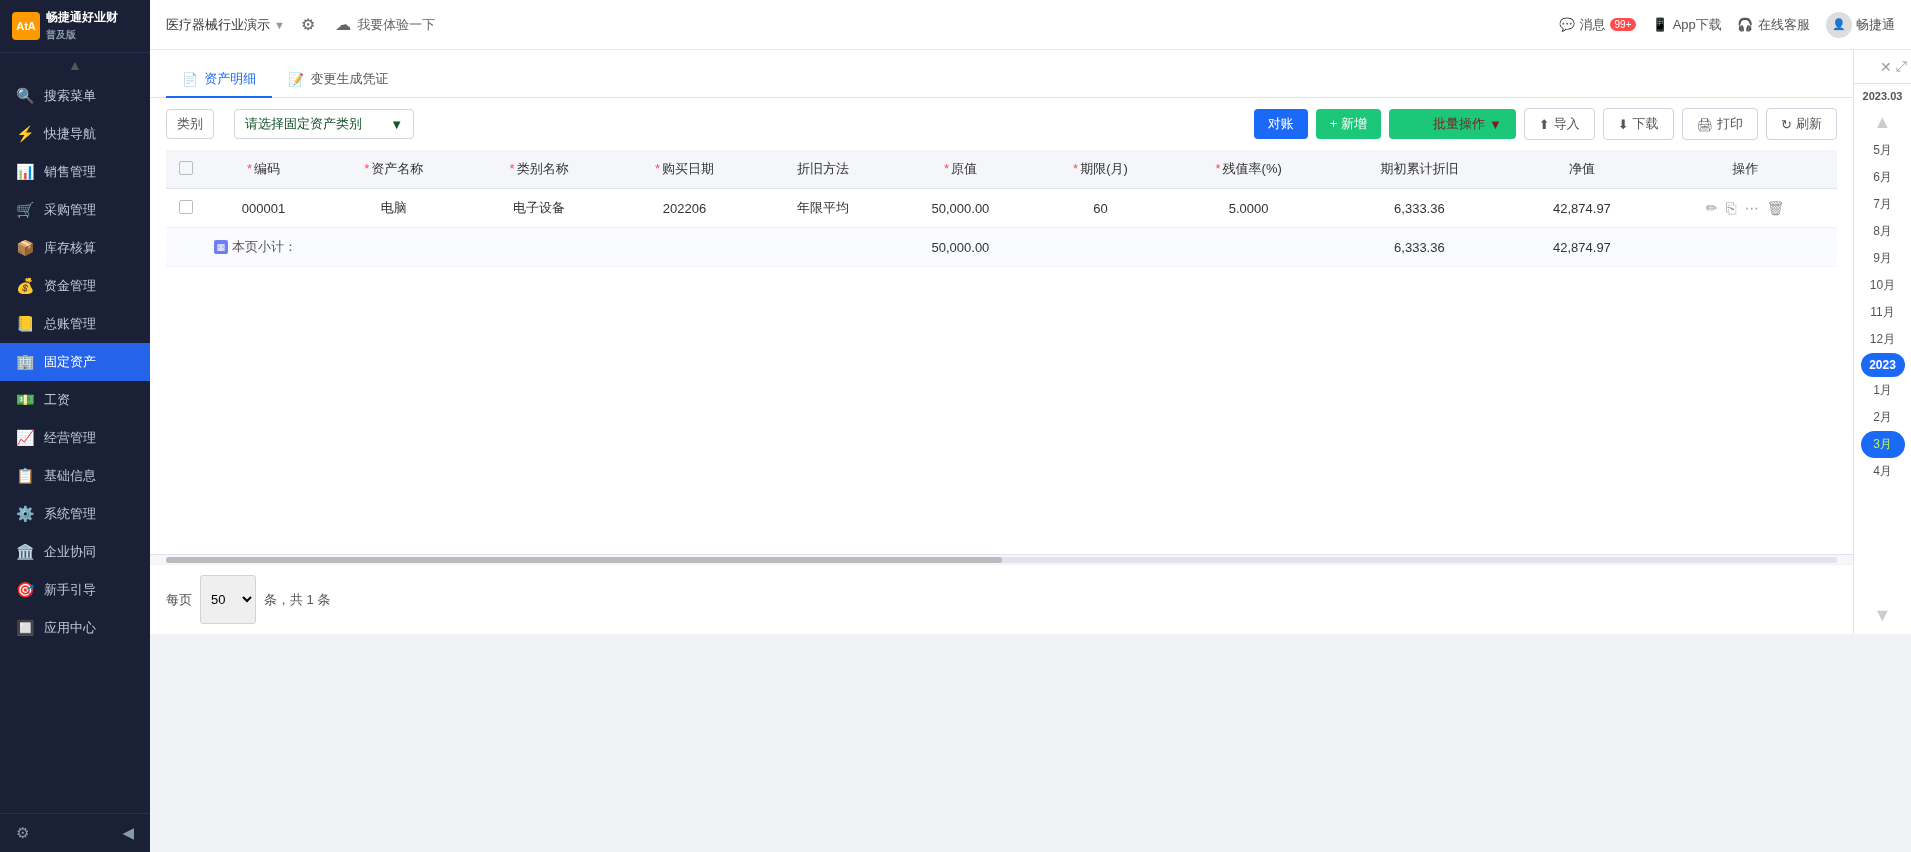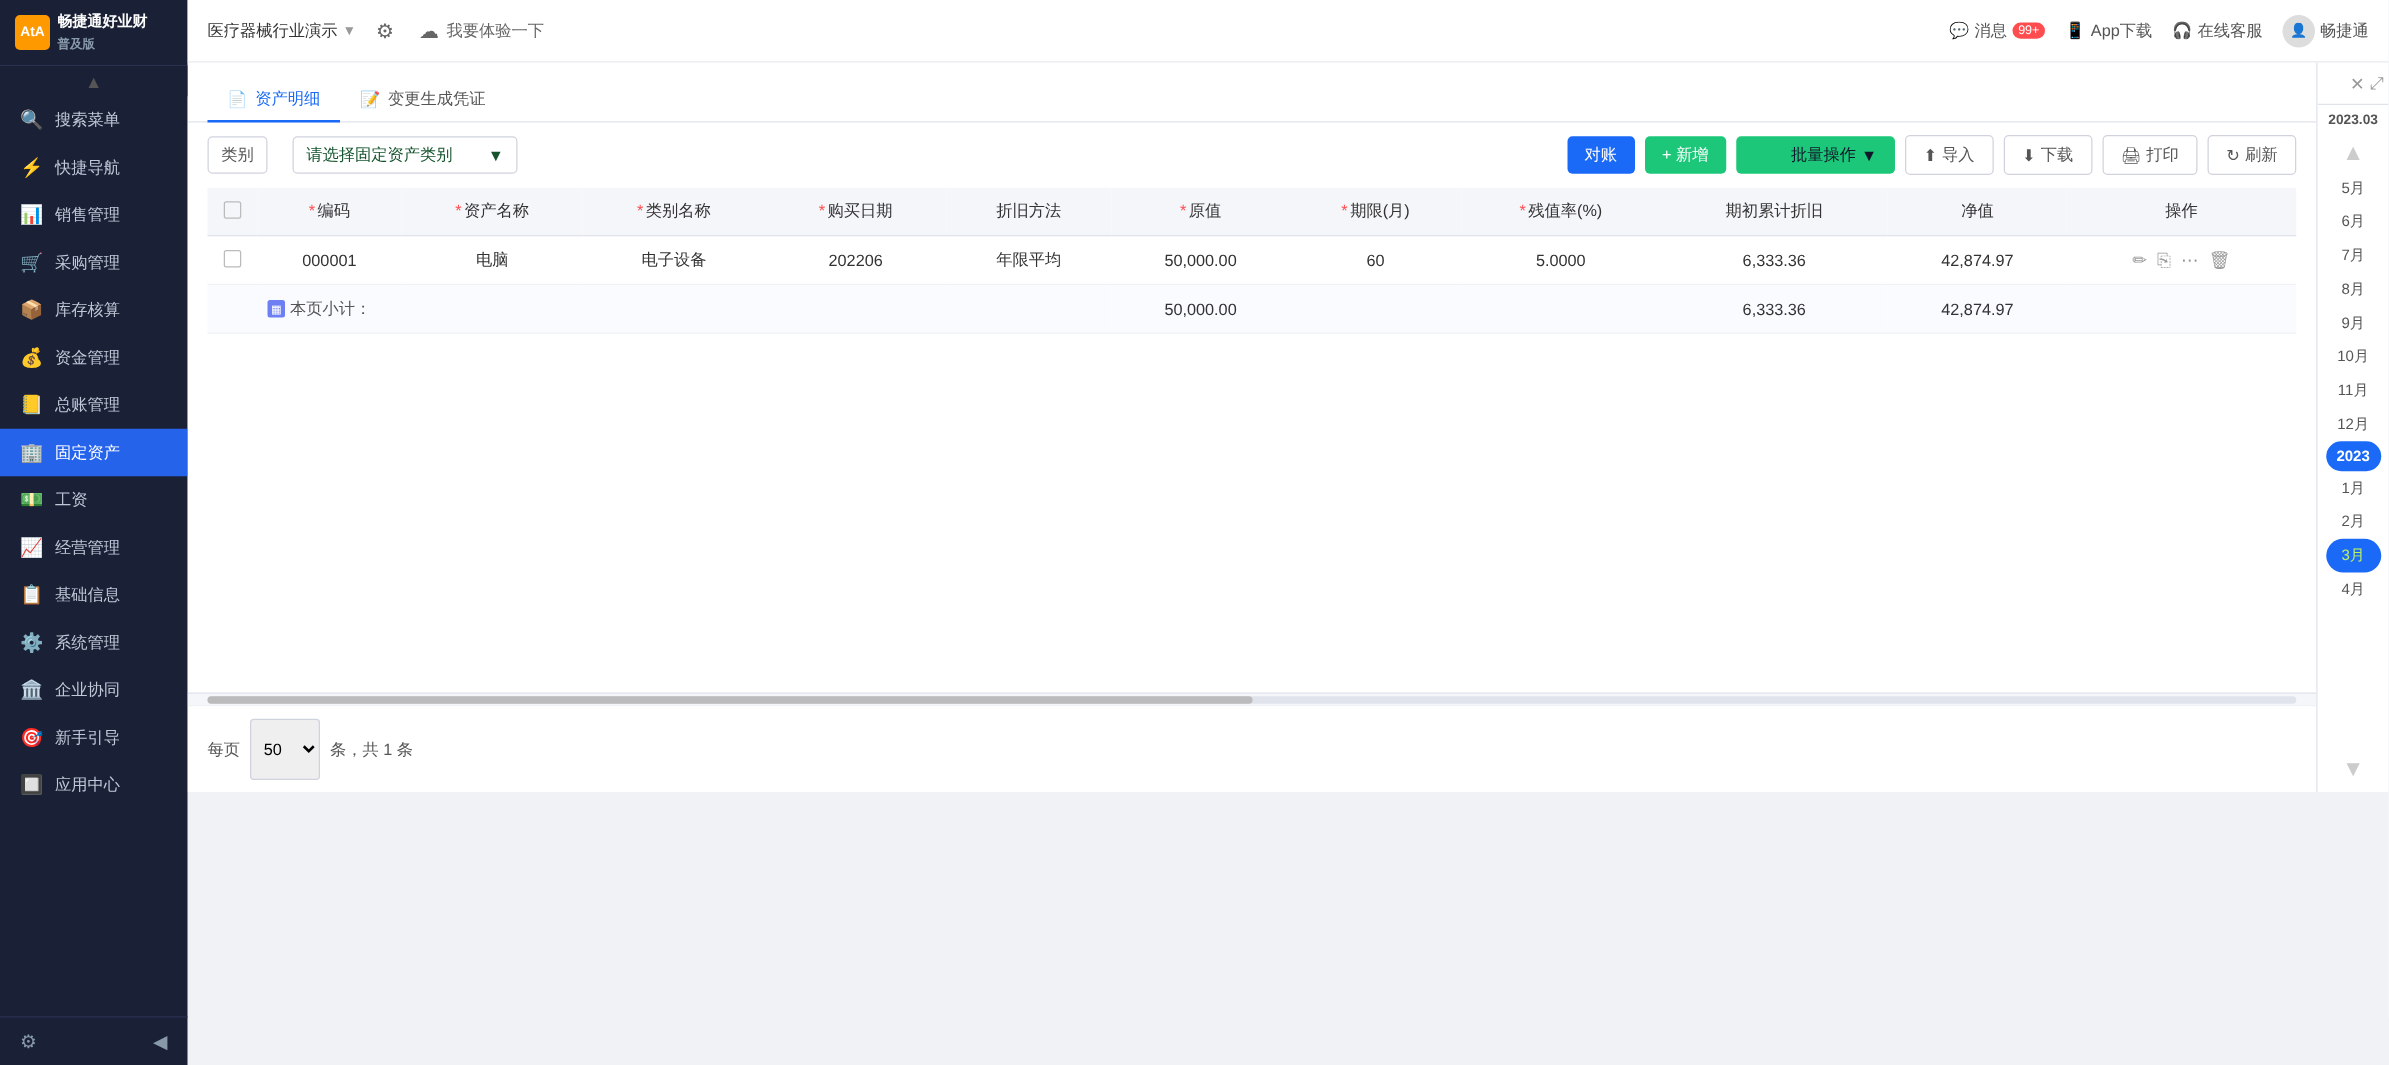--- a/index.html
+++ b/index.html
@@ -205,21 +205,21 @@
       cursor: pointer;
       border: none;
     }
     .btn-primary { background: #1a6af7; color: #fff; }
     .btn-success { background: #1dc779; color: #fff; }
     .btn-outline {
       background: #fff; color: #555;
       border: 1px solid #d0d3de;
     }
     .btn-batch {
-      background: #1dc779; color: #0f172a;
+      background: #1dc779; color: #7f1d1d;
       display: flex; align-items: center; gap: 4px; padding-left: 44px;
     }
     .filter-select {
       display: flex; align-items: center; gap: 6px;
       border: 1px solid #d0d3de;
       border-radius: 4px;
       padding: 5px 10px;
       font-size: 13px; color: #555;
       cursor: pointer;
       background: #fff;

